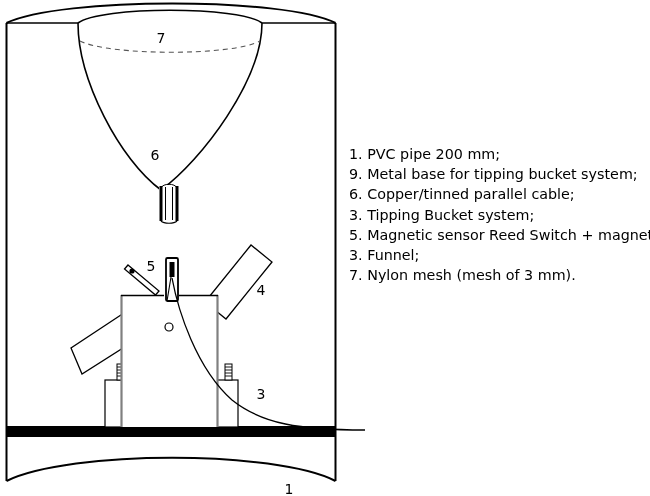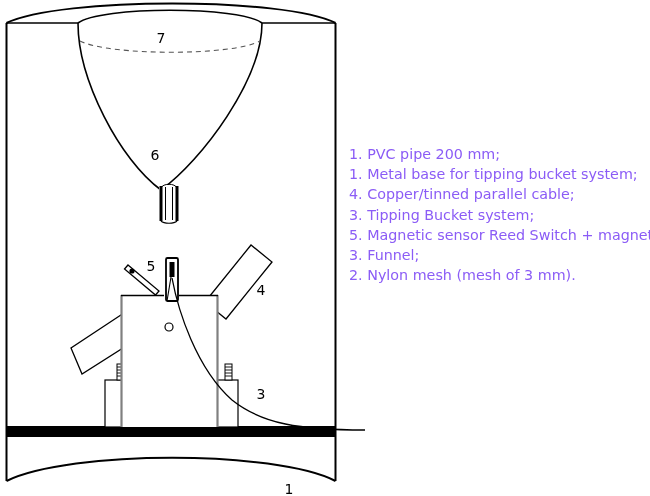--- a/index.html
+++ b/index.html
@@ -26,21 +26,21 @@
   }
   .legend {
     position: absolute;
     left: 349px;
     top: 144px;
     width: 300px;
   }
   .legend-item {
     font-family: "DejaVu Sans", sans-serif;
     font-size: 14.3px;
-    color: #8b5cf6;
+    color: #000000;
     line-height: 20.2px;
     white-space: nowrap;
   }
   .diag-label {
     font-family: "DejaVu Sans", sans-serif;
     font-size: 14px;
     fill: #000000;
   }
 </style>
 </head>
@@ -167,21 +167,21 @@
     <g>
       <path d="M 172 278
                C 178 310 196 368 232 400
                C 262 424 300 430 365 430" fill="none" stroke="#000000" stroke-width="1.3"></path>
     </g>
 
   </svg>
 
   <div class="legend">
     <div class="legend-item">1. PVC pipe 200 mm;</div>
-    <div class="legend-item">1. Metal base for tipping bucket system;</div>
-    <div class="legend-item">4. Copper/tinned parallel cable;</div>
+    <div class="legend-item">9. Metal base for tipping bucket system;</div>
+    <div class="legend-item">6. Copper/tinned parallel cable;</div>
     <div class="legend-item">3. Tipping Bucket system;</div>
     <div class="legend-item">5. Magnetic sensor Reed Switch + magnet;</div>
     <div class="legend-item">3. Funnel;</div>
-    <div class="legend-item">2. Nylon mesh (mesh of 3 mm).</div>
+    <div class="legend-item">7. Nylon mesh (mesh of 3 mm).</div>
   </div>
 
 </div>
 
 </body></html>

